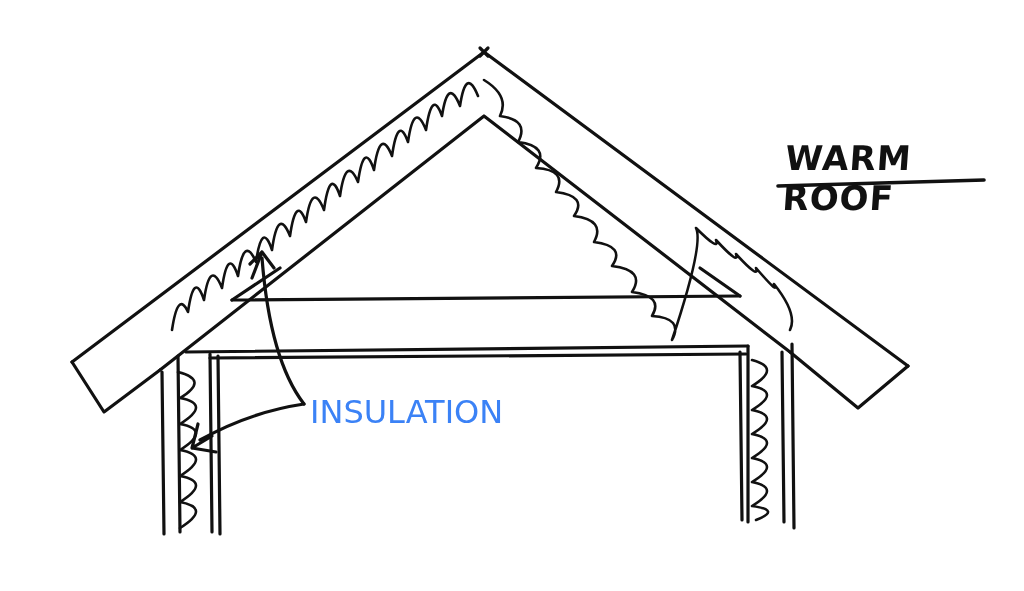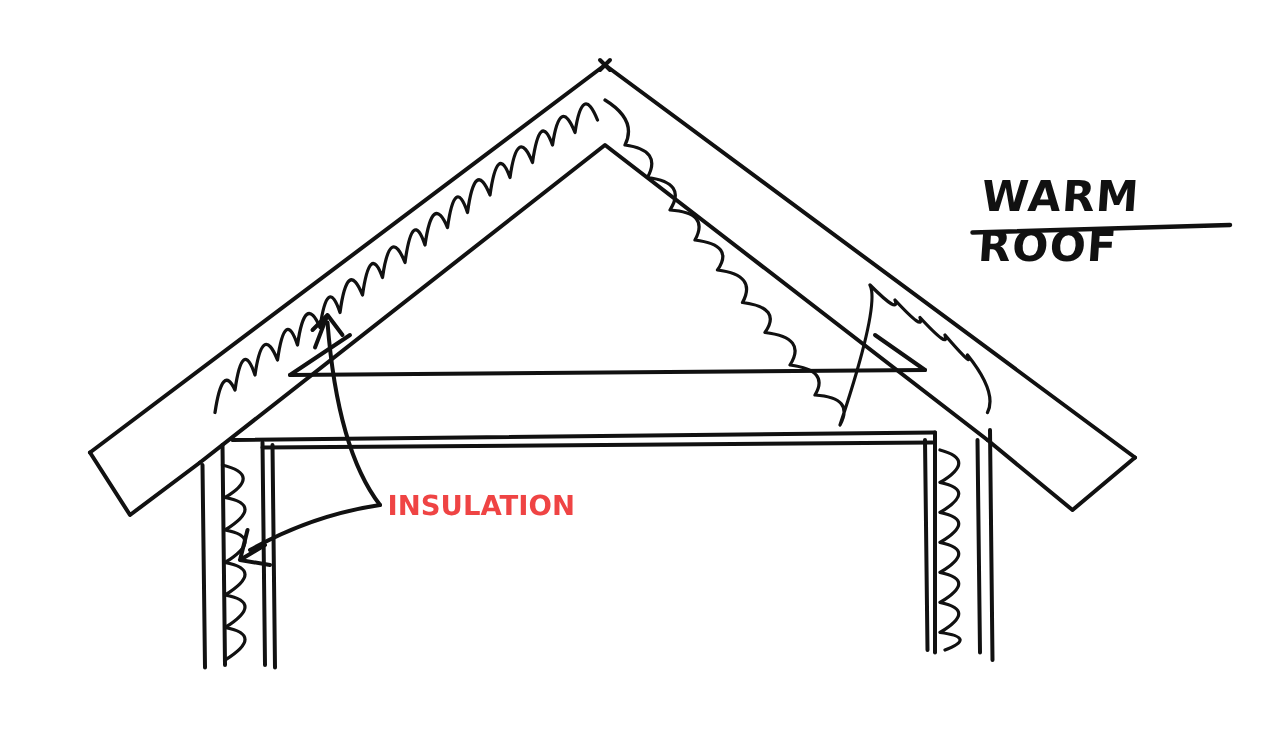--- a/index.html
+++ b/index.html
@@ -5,22 +5,22 @@
   html, body { margin: 0; padding: 0; background: #ffffff; }
   .stage { position: relative; width: 1024px; height: 591px; overflow: hidden; background: #ffffff; }
   svg { position: absolute; left: 0; top: 0; }
   .title-label {
     position: absolute; left: 784px; top: 138px;
     font-family: "DejaVu Sans", sans-serif; font-size: 34px; font-weight: bold;
     color: #111111; letter-spacing: 1px; transform: skewX(-4deg);
   }
   .callout-label {
     position: absolute; left: 310px; top: 393px;
-    font-family: "DejaVu Sans", sans-serif; font-size: 22px; font-weight: bold;
-    color: #ef4444; letter-spacing: 0px;
+    font-family: "DejaVu Sans", sans-serif; font-size: 32px; font-weight: normal;
+    color: #3b82f6; letter-spacing: 0px;
   }
 </style>
 </head>
 <body>
 
 <div class="stage">
   <svg width="1024" height="591" viewBox="0 0 1024 591" fill="none" stroke="#111" stroke-width="3.2" stroke-linecap="round" stroke-linejoin="round">
 
     <g>
       <path d="M72 362 L484 52 L908 366"></path>

